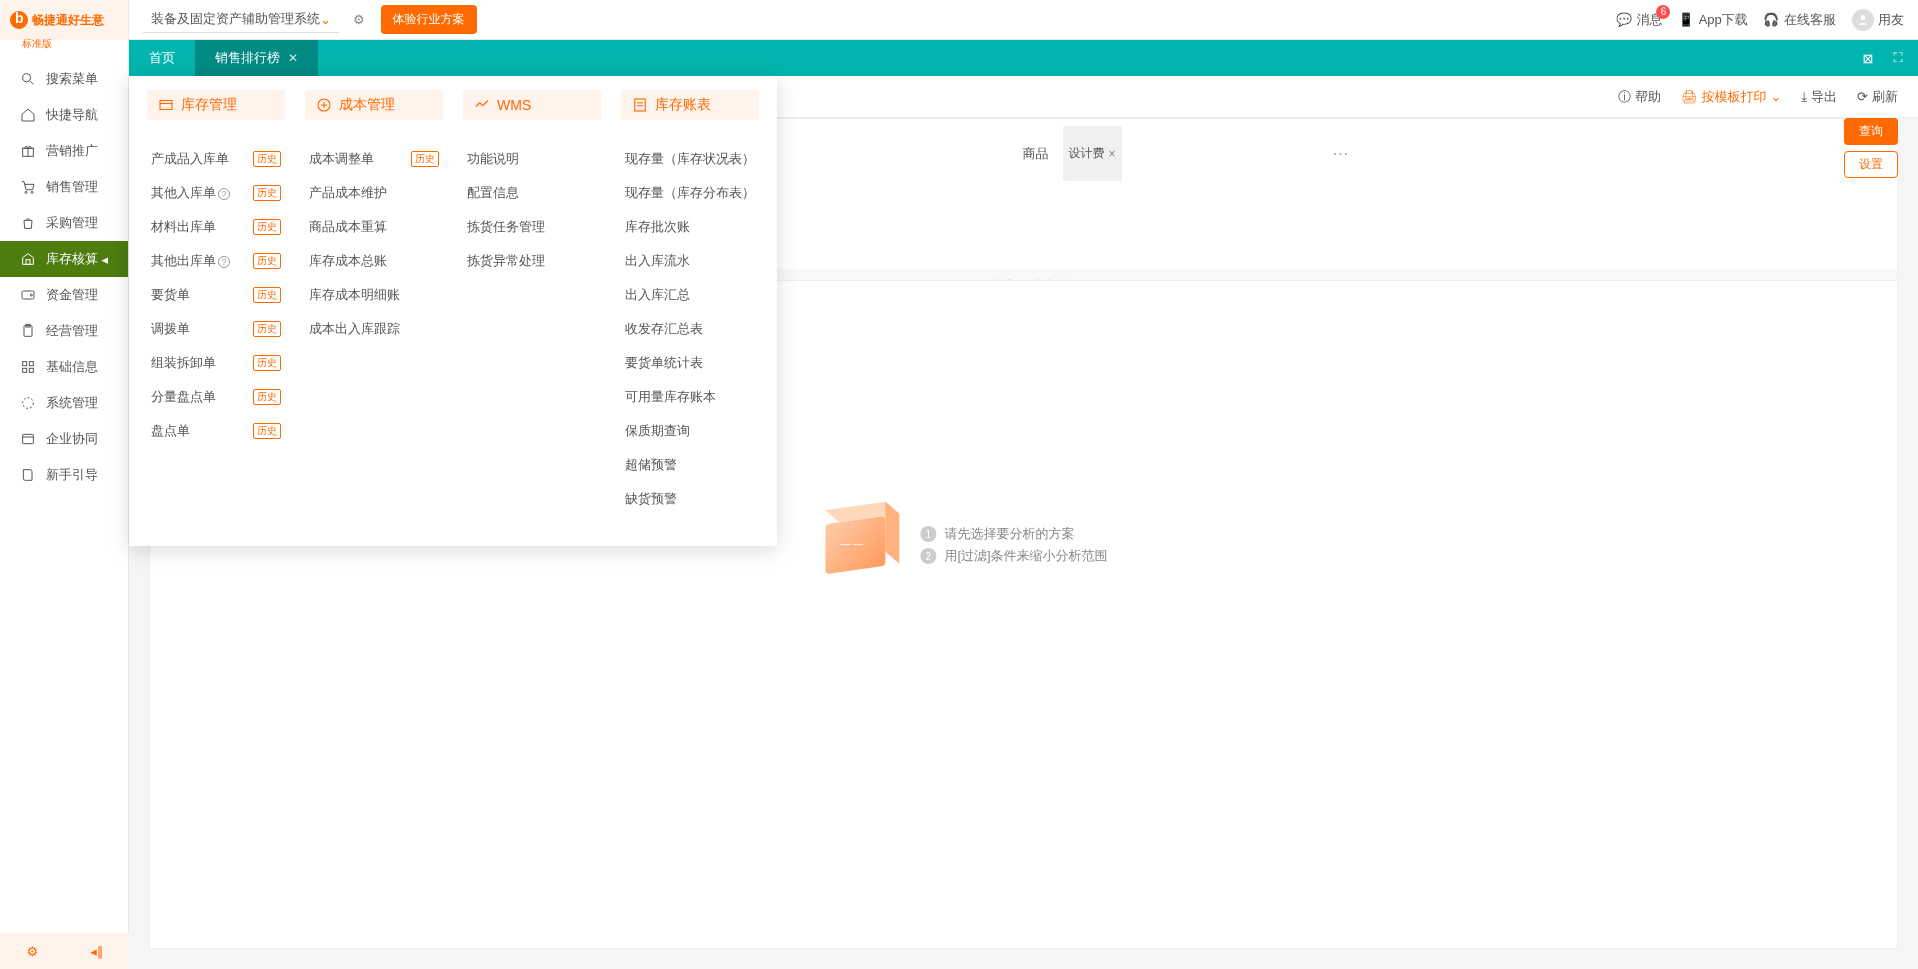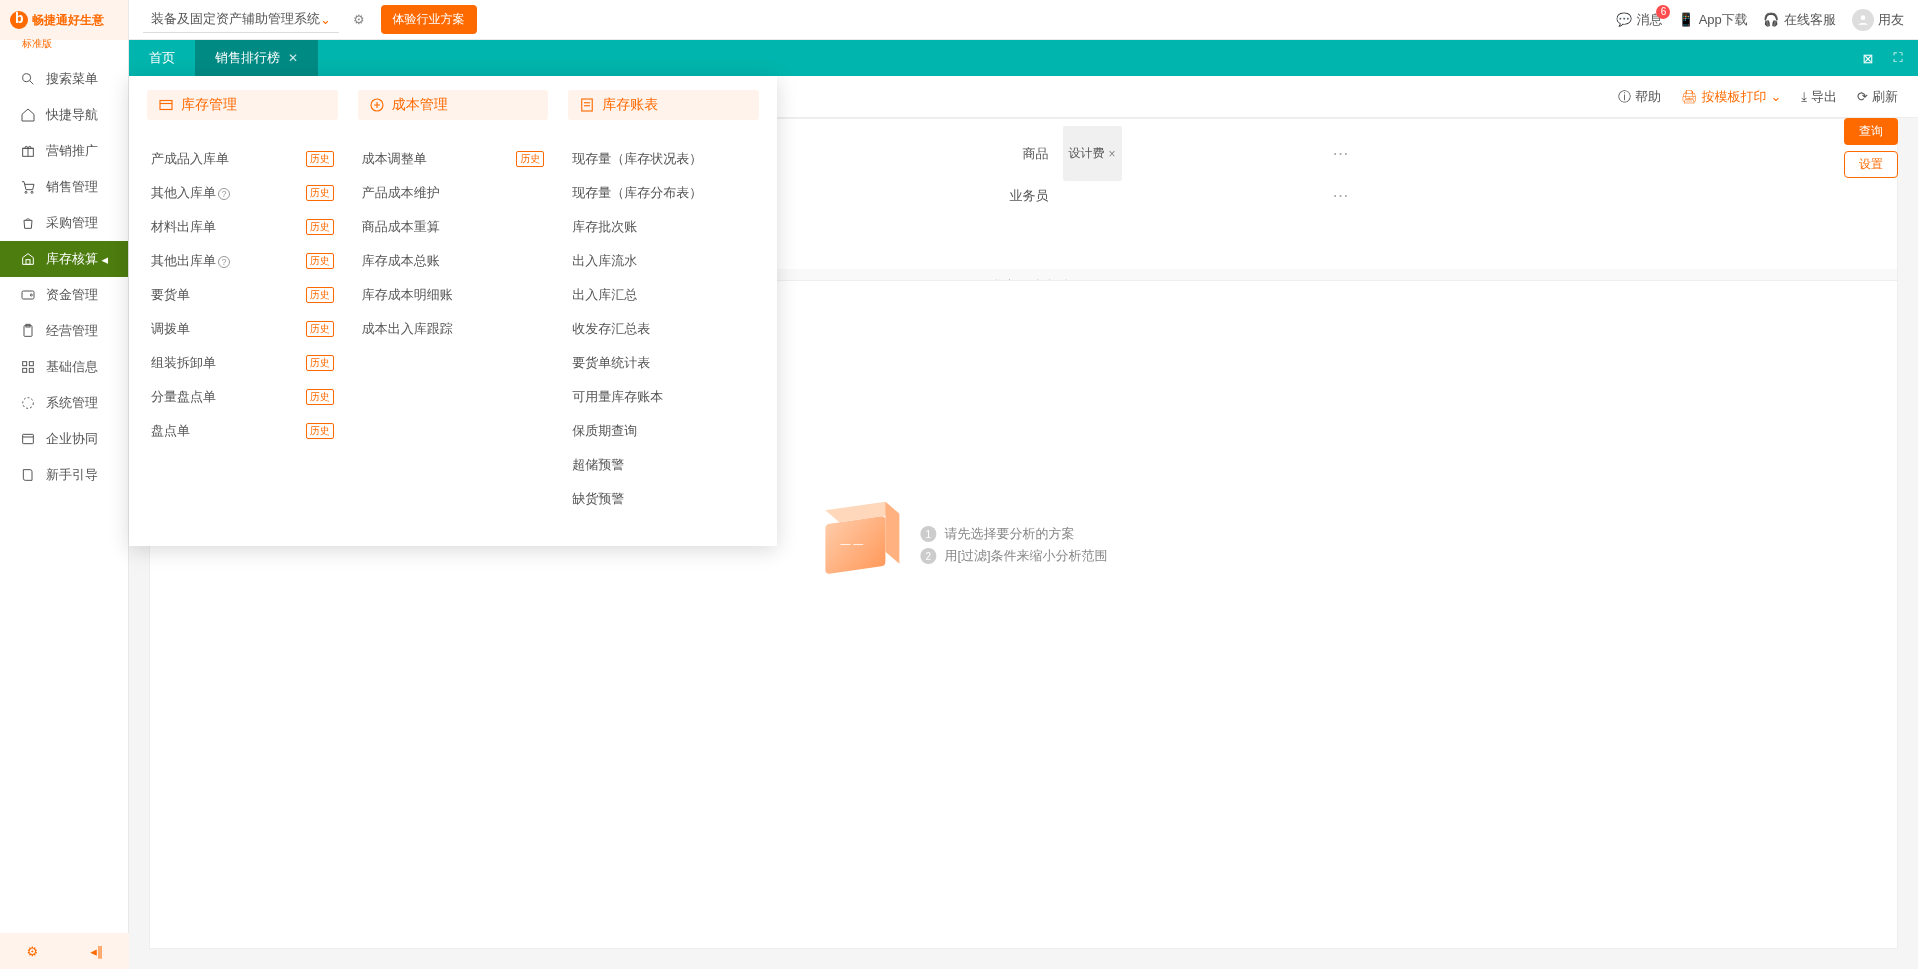--- a/index.html
+++ b/index.html
@@ -294,24 +294,20 @@
         </span>
       </div>
     </div>
     <div style="width:70px"></div>
   </div>
   <div style="display:flex; gap:60px;">
     <div class="filter-row" style="flex:1">
       <span class="filter-label">金额</span>
       <div class="filter-input dd" style="max-width:280px"></div>
     </div>
-    <div class="filter-row" style="flex:1">
-      <span class="filter-label">业务员</span>
-      <div class="filter-input more"></div>
-    </div>
     <div style="width:70px"></div>
   </div>
   <div style="display:flex; gap:60px;">
     <div class="filter-row" style="flex:1">
       <div class="filter-input" style="max-width:280px"></div>
     </div>
     <div class="filter-row" style="flex:1"></div>
     <div style="width:70px"></div>
   </div>
   <div class="collapse-more">
@@ -413,20 +409,40 @@
       <div class="mega-item">
         <span>库存成本明细账</span>
       </div>
       <div class="mega-item">
         <span>成本出入库跟踪</span>
       </div>
     </div>
     <div class="mega-col">
       <div class="mega-header">
         <svg viewBox="0 0 24 24">
+          <polyline points="4 14 9 9 13 13 20 6"></polyline>
+        </svg>
+        <span>WMS</span>
+      </div>
+      <div class="mega-item">
+        <span>功能说明</span>
+      </div>
+      <div class="mega-item">
+        <span>配置信息</span>
+      </div>
+      <div class="mega-item">
+        <span>拣货任务管理</span>
+      </div>
+      <div class="mega-item">
+        <span>拣货异常处理</span>
+      </div>
+    </div>
+    <div class="mega-col">
+      <div class="mega-header">
+        <svg viewBox="0 0 24 24">
           <rect x="5" y="4" width="14" height="16"></rect>
           <line x1="8" y1="9" x2="16" y2="9"></line>
           <line x1="8" y1="13" x2="16" y2="13"></line>
         </svg>
         <span>库存账表</span>
       </div>
       <div class="mega-item">
         <span>现存量（库存状况表）</span>
       </div>
       <div class="mega-item">

